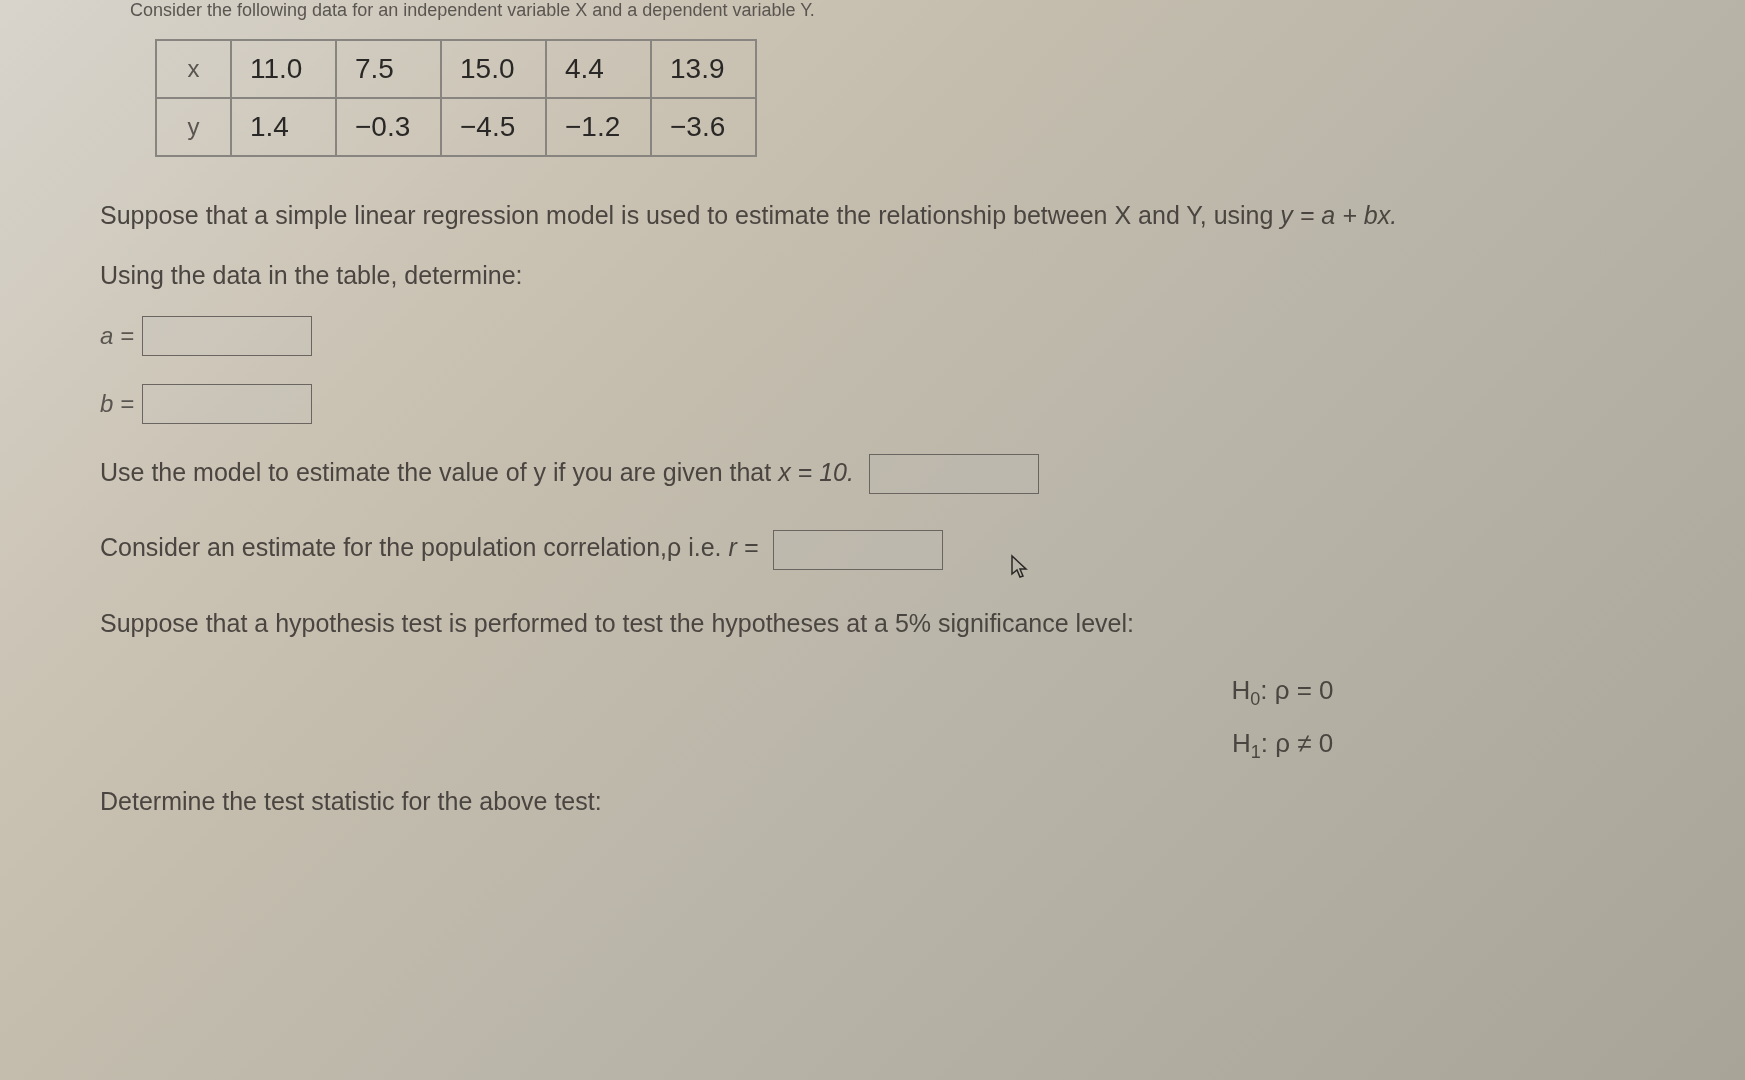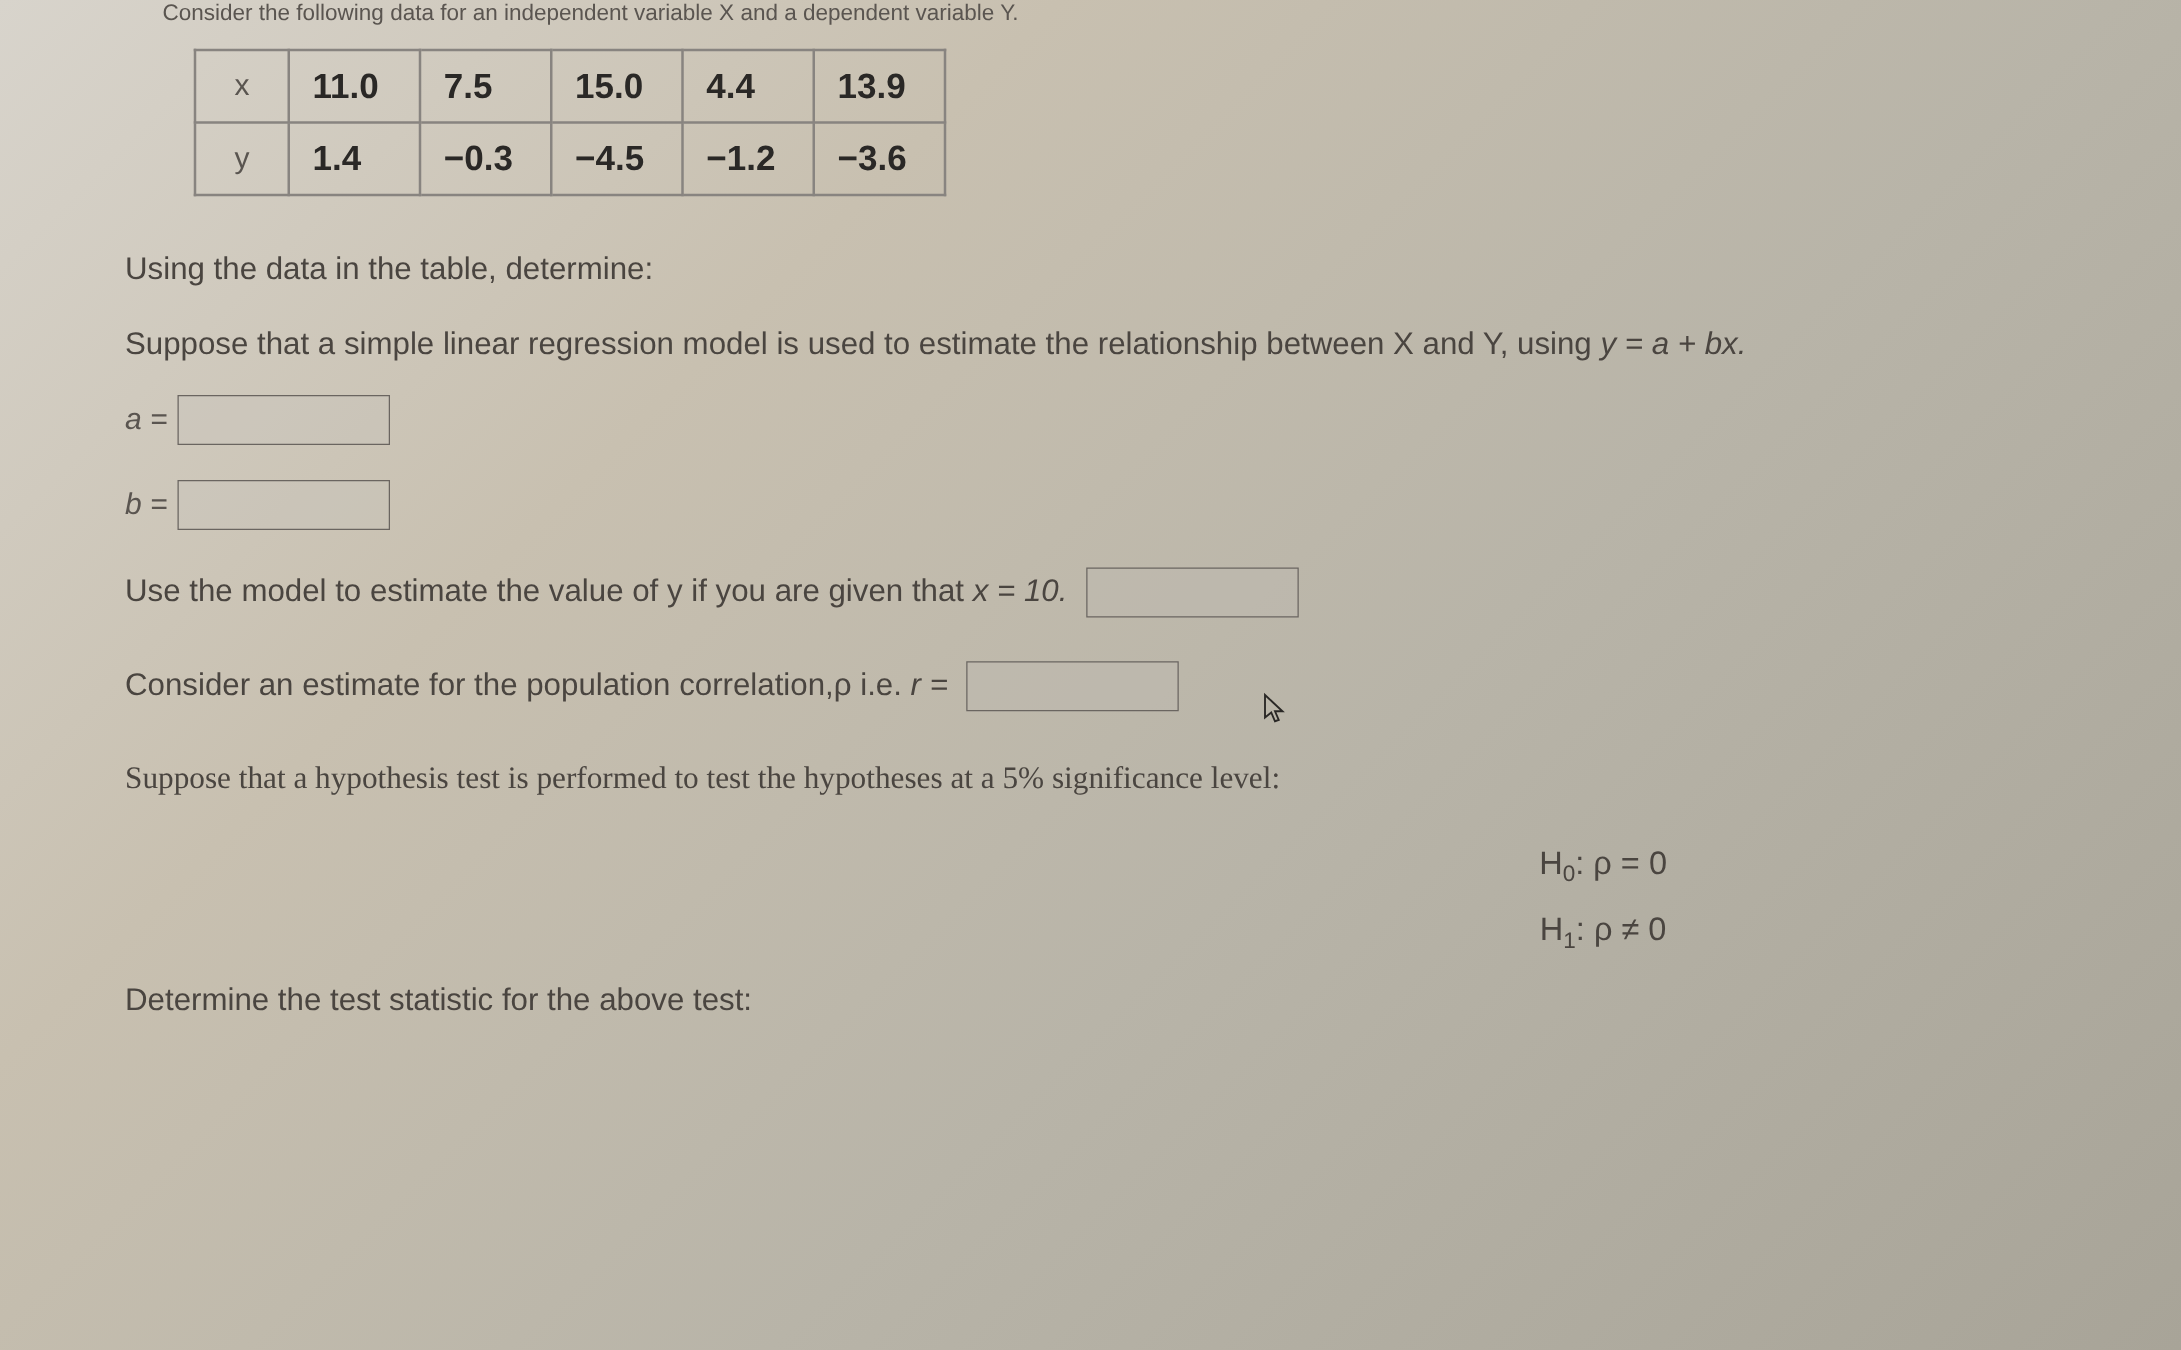--- a/index.html
+++ b/index.html
@@ -30,21 +30,21 @@
     .data-table {
       border-collapse: collapse;
       margin-left: 55px;
       margin-bottom: 40px;
     }
     .data-table th, .data-table td {
       border: 2px solid #888480;
       padding: 12px 18px;
       text-align: left;
       font-size: 28px;
-      font-weight: bold;
+      font-weight: normal;
       color: #2a2826;
       min-width: 105px;
       height: 58px;
     }
     .data-table .row-header {
       font-size: 24px;
       font-weight: normal;
       color: #5a5550;
       text-align: center;
       min-width: 75px;
@@ -125,25 +125,25 @@
       <td class="row-header">y</td>
       <td>1.4</td>
       <td>−0.3</td>
       <td>−4.5</td>
       <td>−1.2</td>
       <td>−3.6</td>
     </tr>
   </tbody>
     </table>
 
-  <div class="paragraph">Using the data in the table, determine:</div>
-
   <div class="paragraph">
     <span>Suppose that a simple linear regression model is used to estimate the relationship between X and Y, using </span><span class="formula">y = a + bx.</span>
   </div>
+
+  <div class="paragraph">Using the data in the table, determine:</div>
 
   <div class="input-line">
     <span>a =</span>
     <span class="input-box"></span>
   </div>
 
   <div class="input-line">
     <span>b =</span>
     <span class="input-box"></span>
   </div>
@@ -151,21 +151,21 @@
   <div class="paragraph" style="margin-top:30px;">
     <span>Use the model to estimate the value of y if you are given that </span><span class="formula">x = 10.</span>
     <span class="input-box-inline"></span>
   </div>
 
   <div class="paragraph" style="margin-top:35px;">
     <span>Consider an estimate for the population correlation,ρ i.e. </span><span class="formula">r =</span>
     <span class="input-box-inline"></span>
   </div>
 
-  <div class="paragraph" style="margin-top:35px;font-family:Liberation Serif, serif;">Suppose that a hypothesis test is performed to test the hypotheses at a 5% significance level:</div>
+  <div class="paragraph" style="margin-top:35px;">Suppose that a hypothesis test is performed to test the hypotheses at a 5% significance level:</div>
 
   <div class="hypothesis-block">
     <div>
       <span>H</span><span class="sub">0</span><span>: ρ = 0</span>
     </div>
     <div>
       <span>H</span><span class="sub">1</span><span>: ρ ≠ 0</span>
     </div>
   </div>
 

